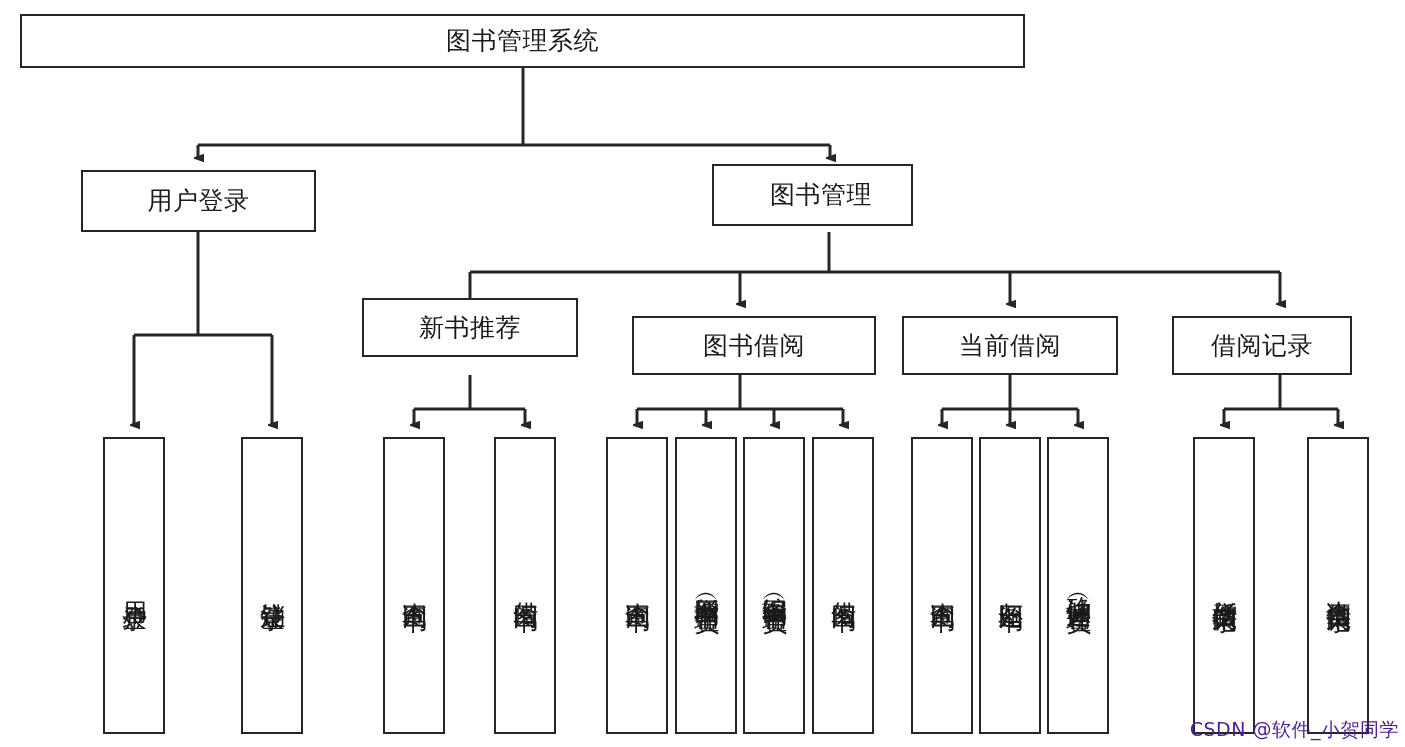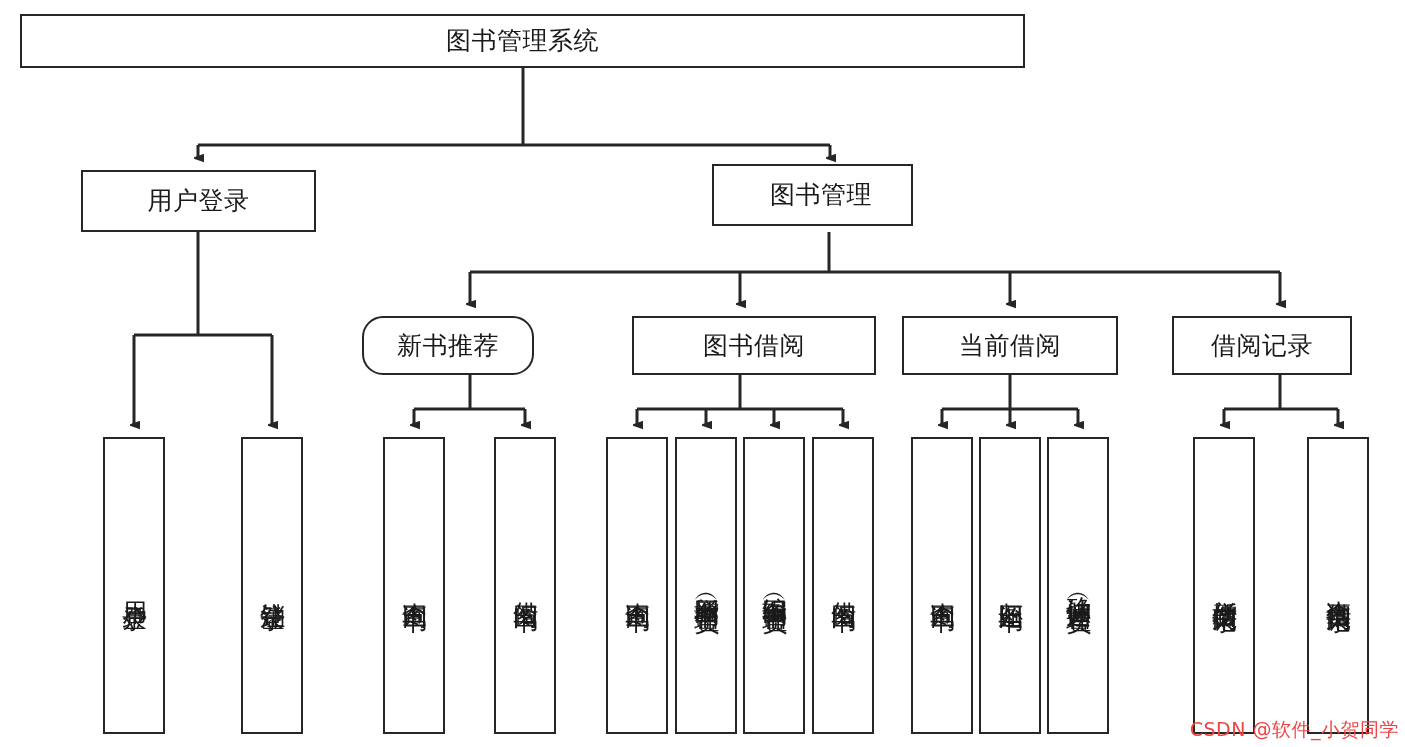--- a/index.html
+++ b/index.html
@@ -48,21 +48,21 @@
     line-height:1.06;
     letter-spacing:2px;
     white-space:nowrap;
     max-height:275px;
   }
   .watermark{
     position:absolute;
     right:6px;
     bottom:4px;
     font-size:19px;
-    color:#ef4444;
+    color:#4c1d95;
     white-space:nowrap;
     letter-spacing:0.5px;
   }
 </style>
 </head>
 <body>
 
 <div id="diagram">
 
   <svg class="links" viewBox="0 0 1405 747" xmlns="http://www.w3.org/2000/svg">
@@ -120,21 +120,21 @@
   </div>
 
   <div class="node h" style="left:81px;top:170px;width:235px;height:62px;">
     <span class="lbl">用户登录</span>
   </div>
 
   <div class="node h" style="left:712px;top:164px;width:201px;height:62px;padding-left:17px;">
     <span class="lbl">图书管理</span>
   </div>
 
-  <div class="node h" style="left:362px;top:316px;width:172px;height:59px;border-radius:21px;">
+  <div class="node h" style="left:362px;top:298px;width:216px;height:59px;">
     <span class="lbl">新书推荐</span>
   </div>
 
   <div class="node h" style="left:632px;top:316px;width:244px;height:59px;">
     <span class="lbl">图书借阅</span>
   </div>
 
   <div class="node h" style="left:902px;top:316px;width:216px;height:59px;align-items:center;">
     <span class="lbl">当前借阅</span>
   </div>

